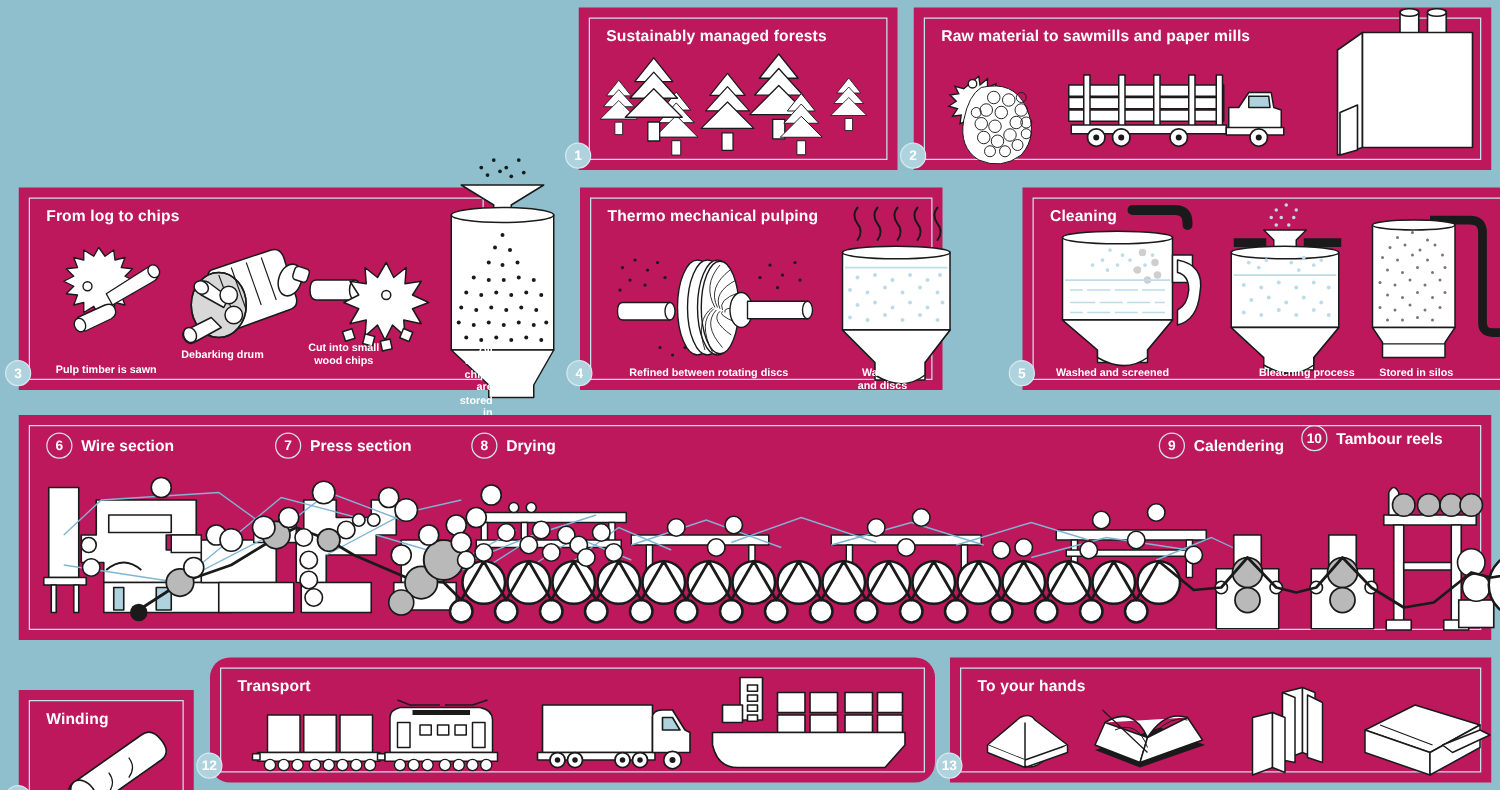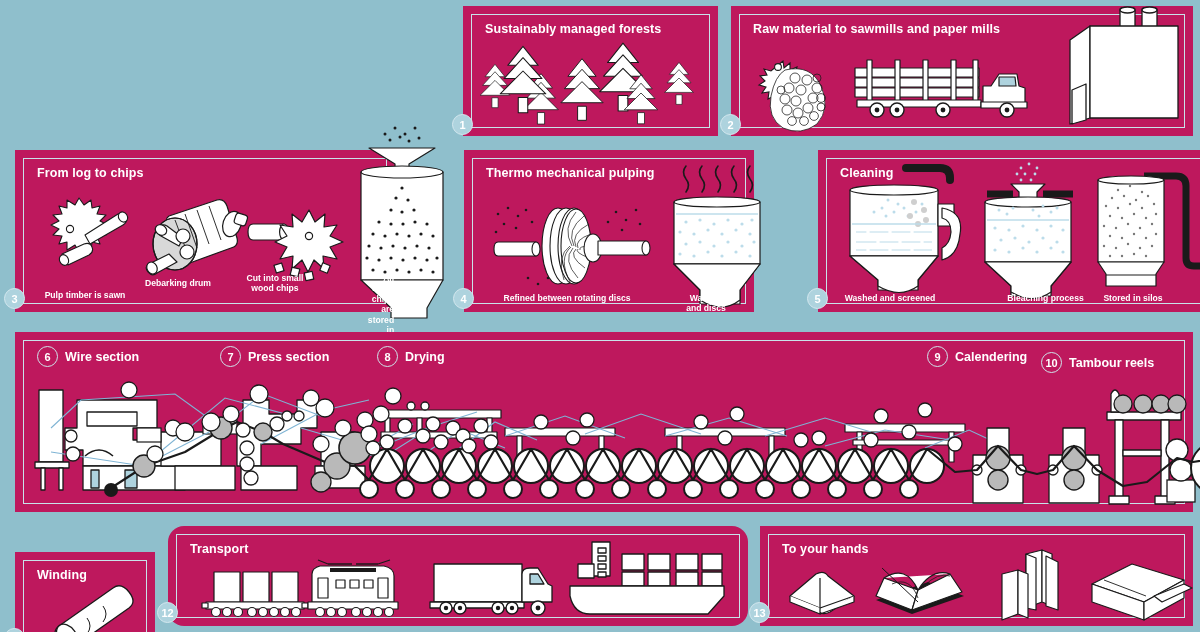--- a/index.html
+++ b/index.html
@@ -651,21 +651,21 @@
       <div class="t">Press section</div>
     </div>
     <div class="steplabel" style="left:362px; top:14px;">
       <div class="b">8</div>
       <div class="t">Drying</div>
     </div>
     <div class="steplabel" style="left:912px; top:14px;">
       <div class="b">9</div>
       <div class="t">Calendering</div>
     </div>
-    <div class="steplabel" style="left:1026px; top:20px;">
+    <div class="steplabel" style="left:1026px; top:8px;">
       <div class="b">10</div>
       <div class="t">Tambour reels</div>
     </div>
 
     <div class="art" style="left:10px; top:38px;">
       <svg width="1160" height="140" viewBox="0 0 1160 140">
 
         <g fill="#ffffff" stroke="#1a1a1a" stroke-width="1.3" stroke-linejoin="round">
           <path d="M14,20 L38,20 L38,92 L14,92 Z"></path>
           <rect x="10" y="92" width="34" height="6"></rect>

